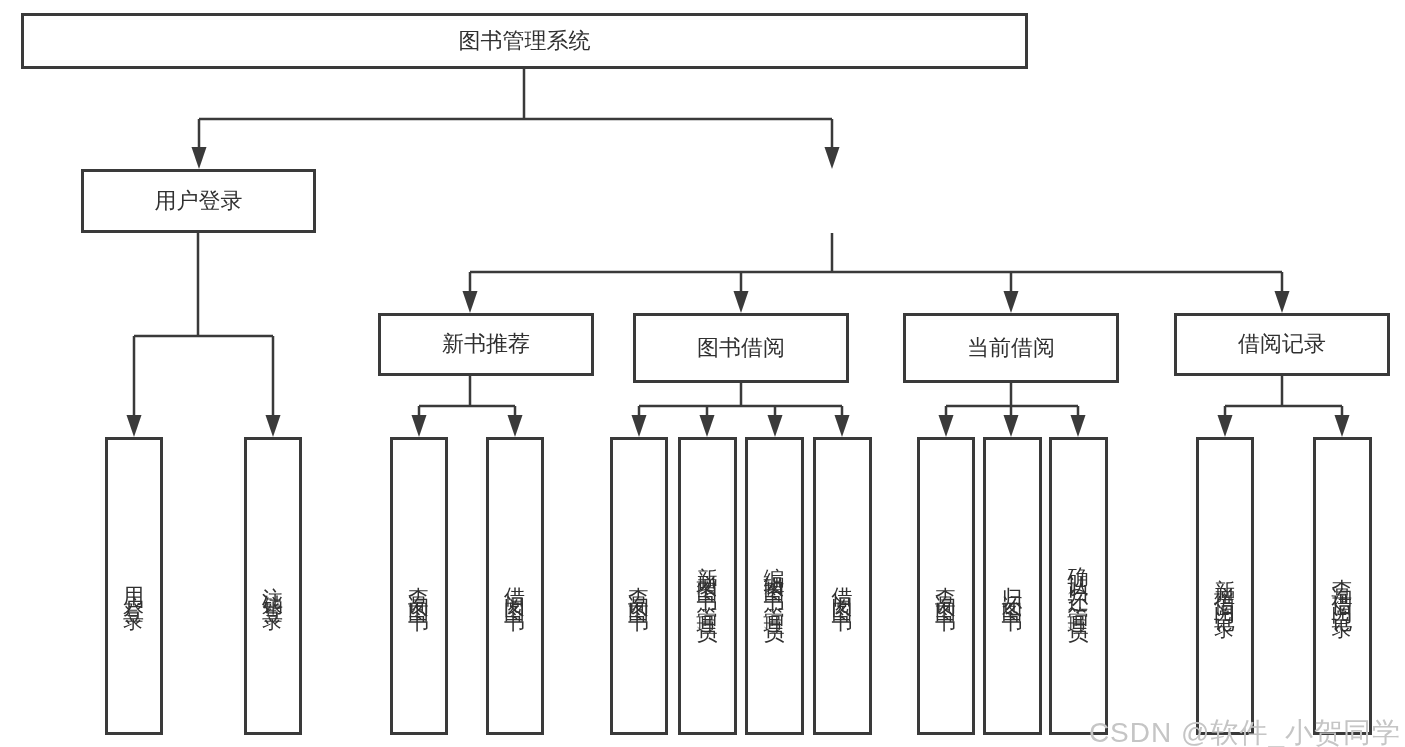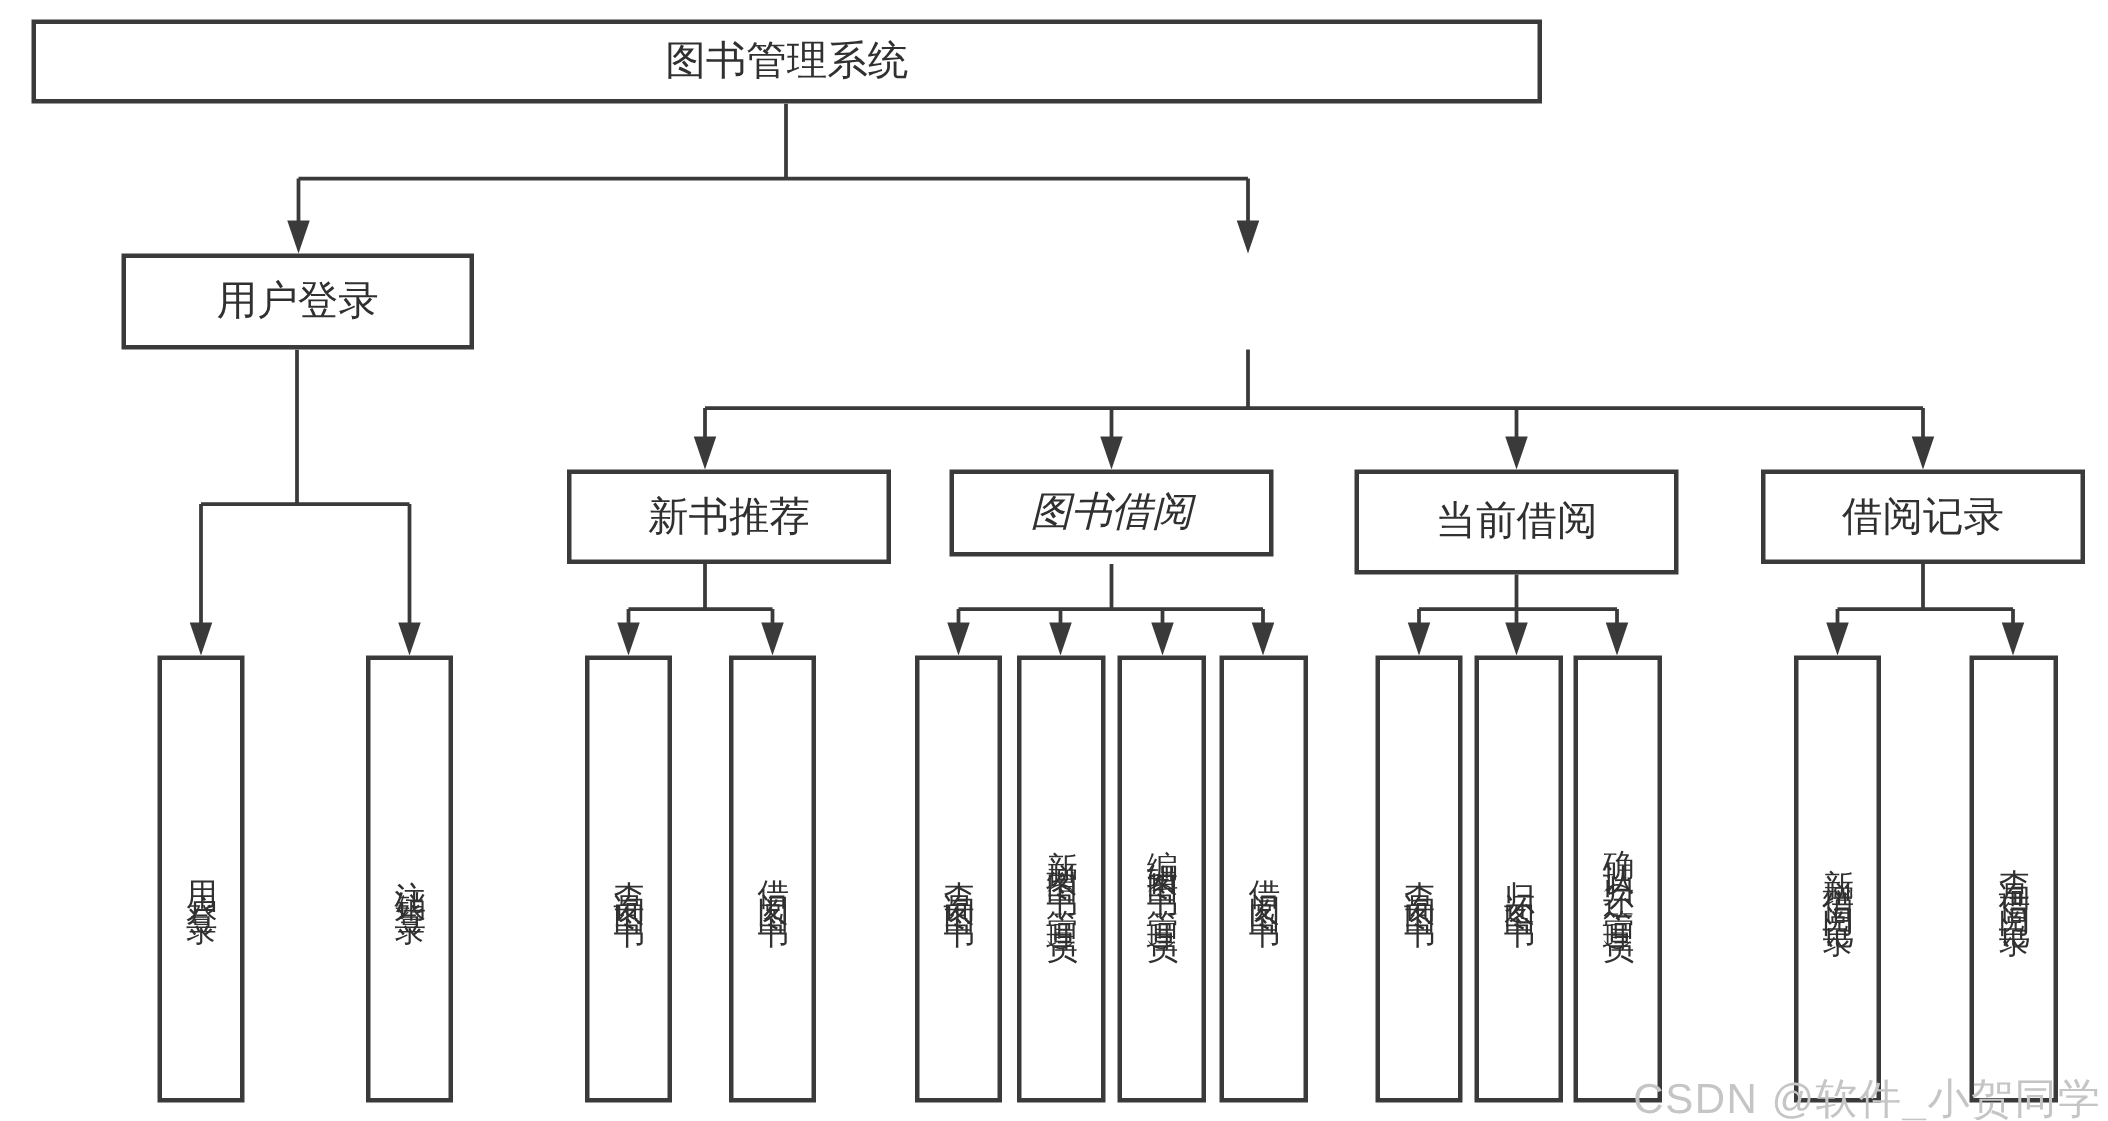--- a/index.html
+++ b/index.html
@@ -27,21 +27,21 @@
     box-sizing: border-box;
     border: 3px solid #3a3a3a;
     background: #ffffff;
     color: #303030;
     display: flex;
     align-items: center;
     justify-content: center;
     text-align: center;
   }
   .h-box {
-    font-size: 27px;
+    font-size: 22px;
     line-height: 1.1;
     white-space: nowrap;
     align-items: center;
   }
   .v-box {
     writing-mode: vertical-rl;
     text-orientation: mixed;
     font-size: 21px;
     letter-spacing: 8px;
     line-height: 1.0;
@@ -106,21 +106,21 @@
     <span>图书管理系统</span>
   </div>
 
   <div class="box h-box" style="left:81px; top:169px; width:235px; height:64px;">
     <span>用户登录</span>
   </div>
 
   <div class="box h-box" style="left:362px; top:313px; width:216px; height:63px;margin-left:16px;">
     <span>新书推荐</span>
   </div>
-  <div class="box h-box" style="left:633px; top:313px; width:216px; height:58px;font-style:italic;">
+  <div class="box h-box" style="left:633px; top:313px; width:216px; height:70px;">
     <span>图书借阅</span>
   </div>
   <div class="box h-box" style="left:903px; top:313px; width:216px; height:70px;">
     <span>当前借阅</span>
   </div>
   <div class="box h-box" style="left:1174px; top:313px; width:216px; height:63px;">
     <span>借阅记录</span>
   </div>
 
   <div class="box v-box" style="left:105px; top:437px; width:58px; height:298px;">

